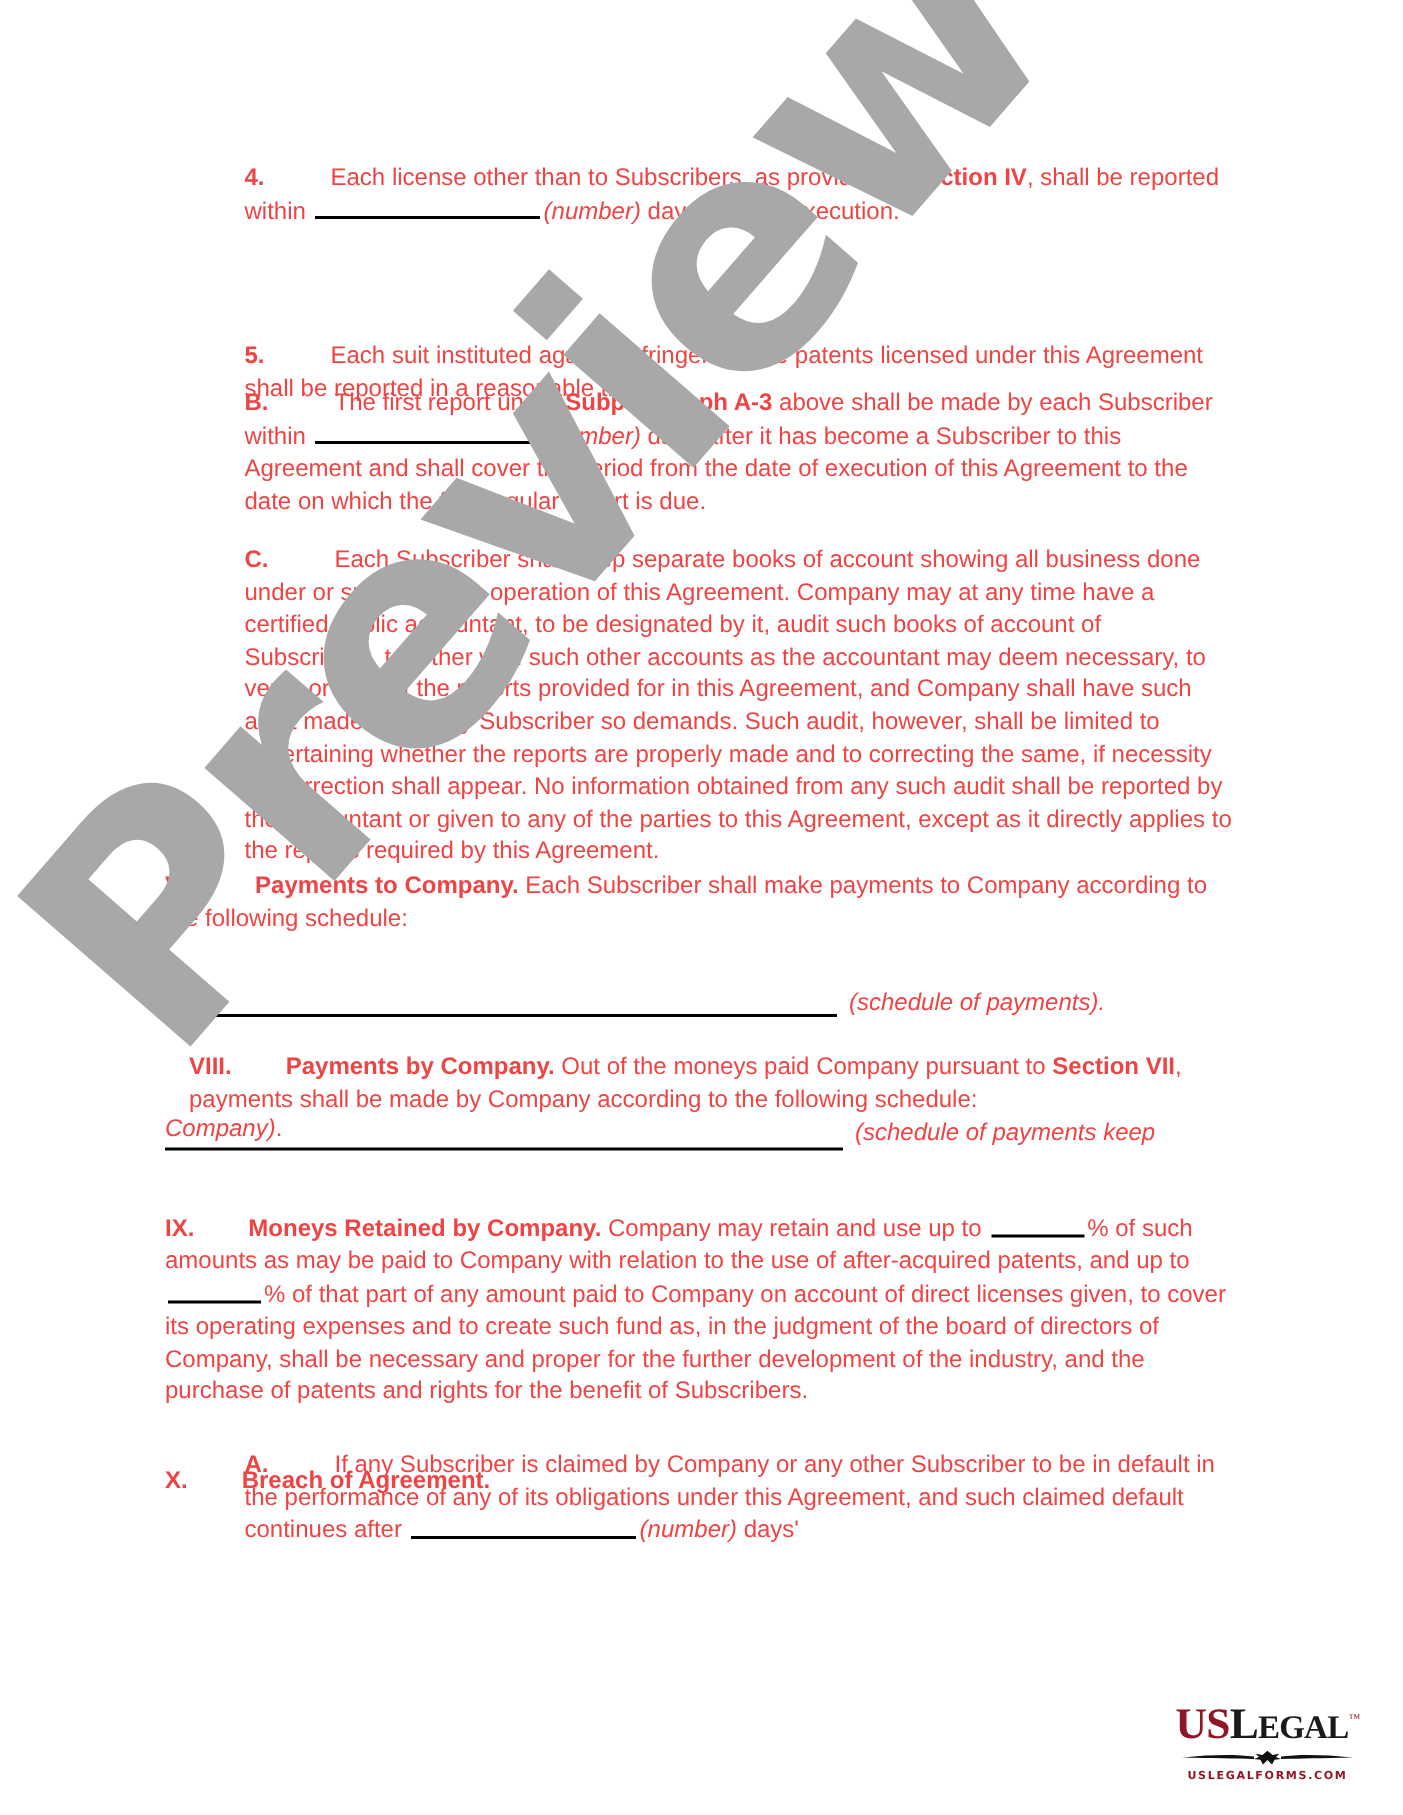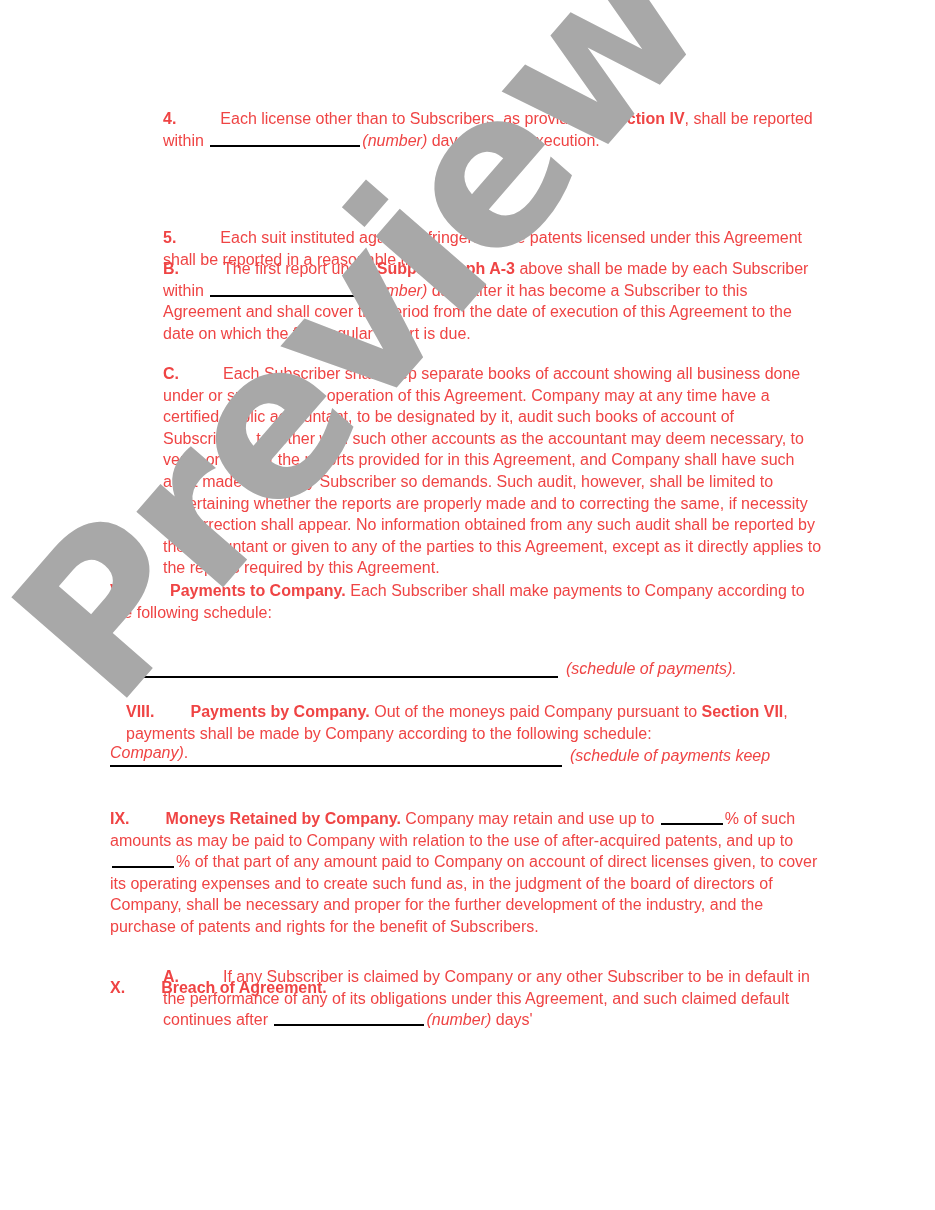--- a/index.html
+++ b/index.html
@@ -205,14 +205,25 @@
     <div class="lvl1" style="top:977px;">
       <p class="blk"><b>X.</b><span class="tab-sm"></span><b>Breach of Agreement.</b></p>
     </div>
 
     <div class="lvl2" style="top:966px;">
       <p class="blk"><b>A.</b><span class="tab"></span><span>If any Subscriber is claimed by Company or any other Subscriber to be in default in the performance of any of its obligations under this Agreement, and such claimed default continues after </span><span class="blank blank-num"></span><i>(number)</i><span> days'</span></p>
     </div>
 
   </div>
 
+  <div class="logo">
+    <div class="logo-word"><span class="logo-us">US</span><span class="logo-l">L</span><span class="logo-egal">EGAL</span><span class="logo-tm">™</span></div>
+    <div class="logo-eagle">
+      <svg width="118" height="12" viewBox="0 0 118 12" xmlns="http://www.w3.org/2000/svg">
+        <path d="M59 1.2 L55.6 4.0 L51 3.2 L53.4 5.4 L50 6.6 L54.2 7.2 L56 10.4 L59 7.4 L62 10.4 L63.8 7.2 L68 6.6 L64.6 5.4 L67 3.2 L62.4 4.0 Z" fill="#111111"></path>
+        <path d="M50 5.0 C38 3.4 22 3.6 2 5.6 C22 6.0 38 6.4 50 6.6 Z" fill="#111111"></path>
+        <path d="M68 5.0 C80 3.4 96 3.6 116 5.6 C96 6.0 80 6.4 68 6.6 Z" fill="#111111"></path>
+      </svg>
+    </div>
+    <div class="logo-url">USLEGALFORMS.COM</div>
+  </div>
 
 </div>
 
 </body></html>

